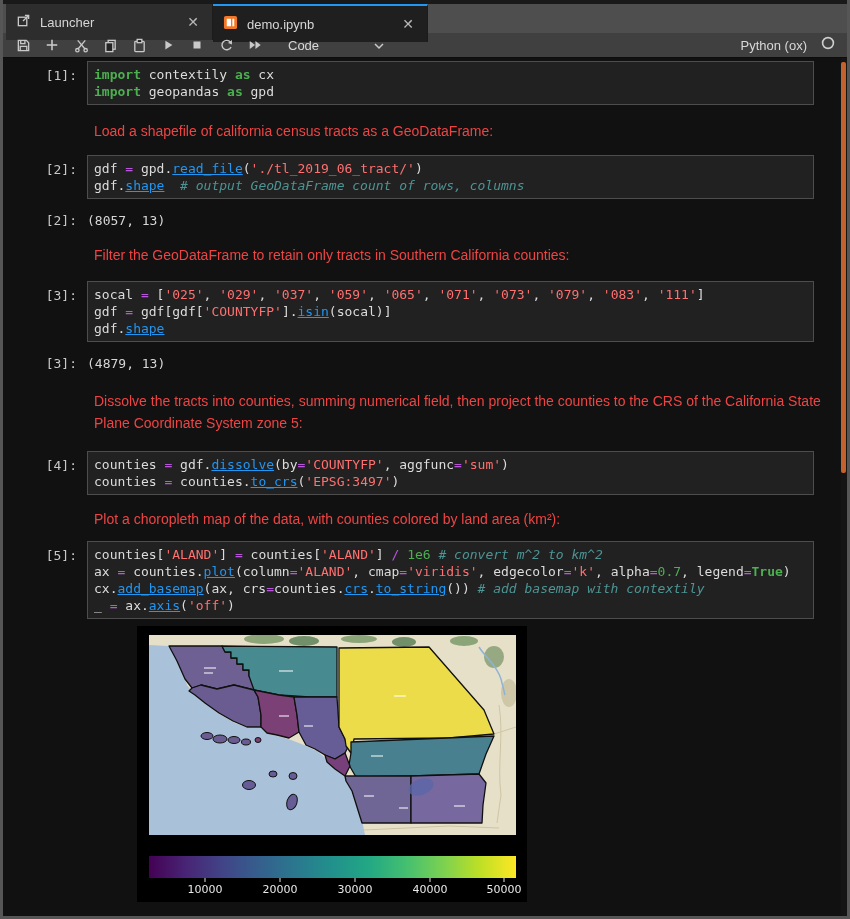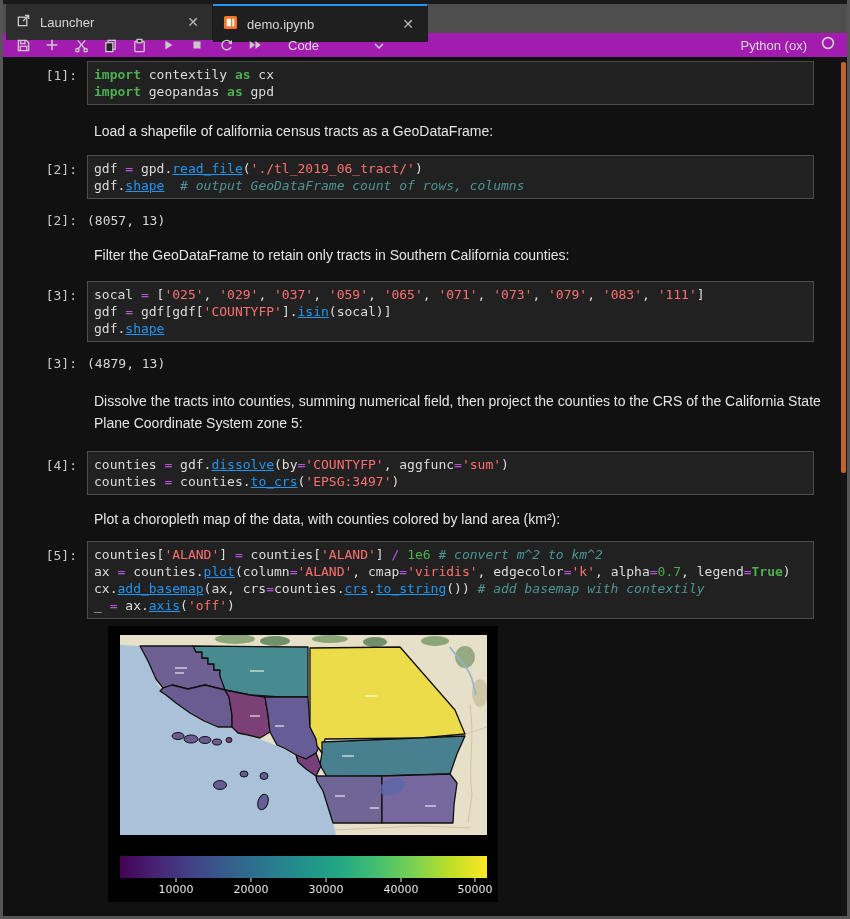--- a/index.html
+++ b/index.html
@@ -10,21 +10,21 @@
     border-left:3px solid #565656; border-right:3px solid #565656; border-bottom:3px solid #565656;
     font-family:"Liberation Sans", sans-serif;
   }
   .top-strip { height:4px; background:#191919; }
   .tabbar { height:29px; background:#4e4e4e; display:flex; padding-left:3px; }
   .tab { display:flex; align-items:center; padding:18px 10px; height:100%; border-right:1px solid #1b1b1b; cursor:default; }
   .tab.inactive { background:#2d2d2d; width:207px; }
   .tab.active  { background:#1f1f1f; width:215px; border-top:2px solid #2196f3; }
   .tab-label { flex:1; color:#d6d6d6; font-size:13px; margin-left:9px; white-space:nowrap; overflow:hidden; }
   .tab-close { color:#b8b8b8; font-size:14px; padding:0 3px; }
-  .toolbar { height:25px; background:#a21caf; border-bottom:1px solid #0d0d0d; display:flex; align-items:center; padding:0 12px;justify-content:center; }
+  .toolbar { height:25px; background:#404040; border-bottom:1px solid #0d0d0d; display:flex; align-items:center; padding:0 12px;justify-content:center; }
   .tbtn { width:16px; height:16px; margin-right:13px; display:flex; align-items:center; justify-content:center; }
   .tbtn svg { display:block; }
   .celltype { display:flex; align-items:center; justify-content:space-between; width:96px; margin-left:12px; }
   .celltype-label { color:#d8d8d8; font-size:13px; }
   .spacer { flex:1; }
   .kernel-name { color:#d8d8d8; font-size:13px; margin-right:14px; }
 
   .notebook { position:relative; height:858px; background:#111111; overflow:hidden; }
   .row { display:flex; }
   .prompt {
@@ -35,34 +35,34 @@
   .code-line { margin:0; font:13px/17px "DejaVu Sans Mono", monospace; white-space:pre; color:#dcdcdc; }
   .tk-v { color:#dcdcdc; }
   .tk-k { color:#4caf50; font-weight:bold; }
   .tk-o { color:#bb55dd; }
   .tk-p { color:#2196f3;text-decoration:underline; }
   .tk-s { color:#ff7070; }
   .tk-n { color:#4caf50; }
   .tk-c { color:#4d9494; font-style:italic; }
   .out-prompt { padding-top:1px; }
   .out-text { font:13px/17px "DejaVu Sans Mono", monospace; color:#d6d6d6; padding-top:1px; }
-  .md { flex:1; margin-right:10px; padding-left:7px; color:#e5e5e5; font-size:14px; line-height:22px; }
+  .md { flex:1; margin-right:10px; padding-left:7px; color:#ef4444; font-size:14px; line-height:22px; }
 
   .m-cell1 { margin-top:3px; }
   .m-md1   { margin-top:15px; height:20px; }
   .m-cell2 { margin-top:15px; }
   .m-out2  { margin-top:12px; height:17px; }
   .m-md2   { margin-top:16px; height:20px; }
   .m-cell3 { margin-top:17px; }
   .m-out3  { margin-top:12px; height:17px; }
   .m-md3   { margin-top:19px; height:44px; }
   .m-cell4 { margin-top:17px; }
   .m-md4   { margin-top:13px; height:20px; }
   .m-cell5 { margin-top:13px; }
-  .fig-row { margin-left:85px; margin-top:7px;padding-left:20px; }
+  .fig-row { margin-left:114px; margin-top:7px;padding-left:20px; }
   .figure  { width:390px; height:276px; background:#000; }
 
   .scrollbar { position:absolute; top:58px; right:0px; width:6px; height:858px; background:#141414; }
   .scroll-thumb { position:absolute; top:4px; left:0; width:5px; height:411px; background:#c4622d; border-radius:2px; }
 </style>
 </head>
 <body>
 
 <div class="window">
   <div class="top-strip"></div>

